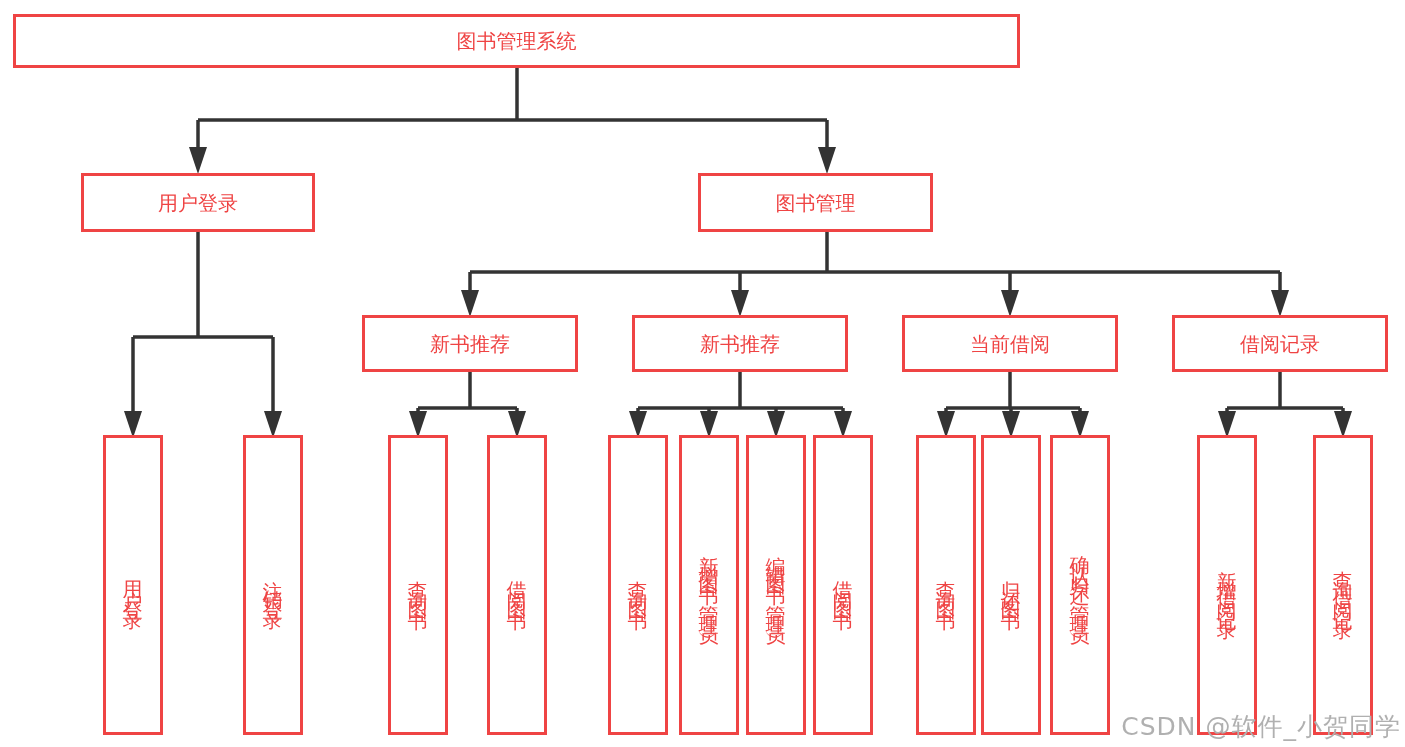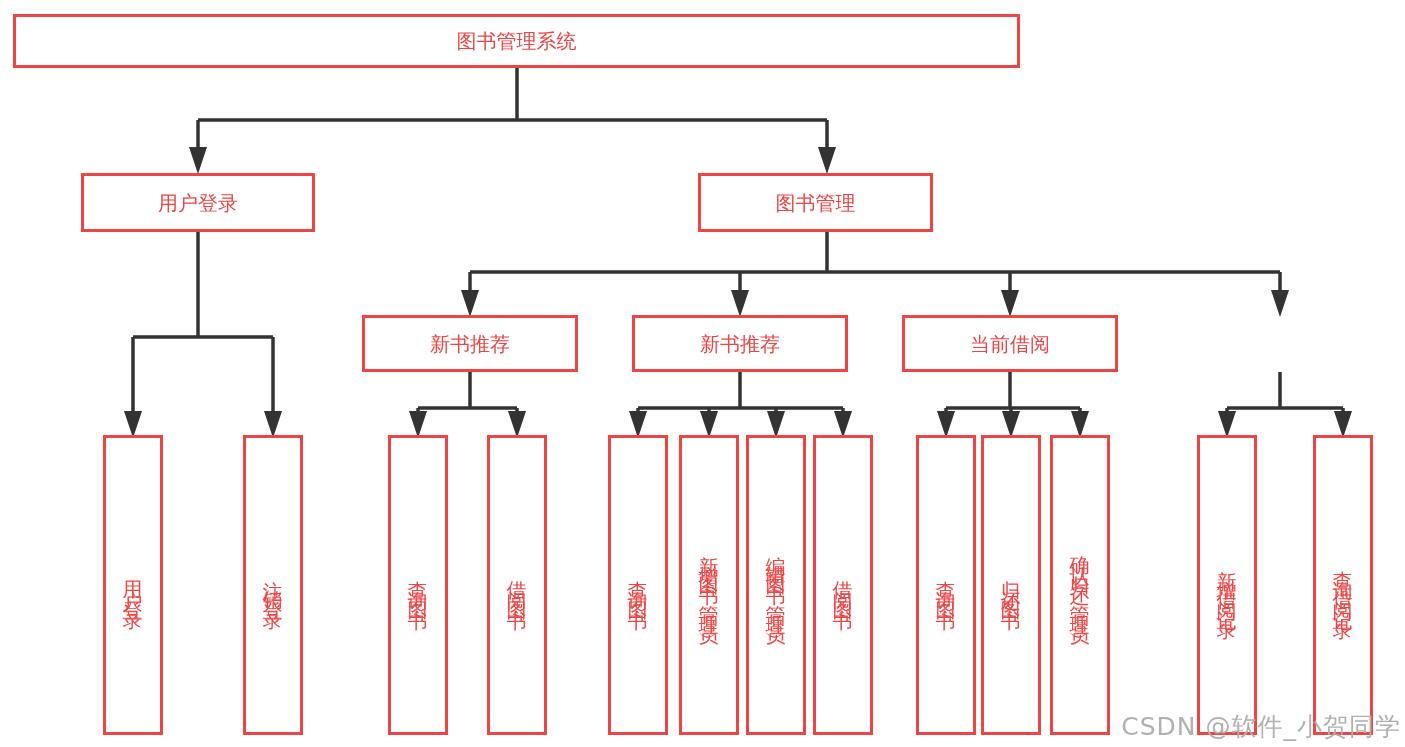--- a/index.html
+++ b/index.html
@@ -130,20 +130,23 @@
 
   <div class="box" style="left:362px; top:315px; width:216px; height:57px;">
     <span>新书推荐</span>
   </div>
   <div class="box" style="left:632px; top:315px; width:216px; height:57px;">
     <span>新书推荐</span>
   </div>
   <div class="box" style="left:902px; top:315px; width:216px; height:57px;">
     <span>当前借阅</span>
   </div>
+  <div class="box" style="left:1172px; top:315px; width:216px; height:57px;">
+    <span>借阅记录</span>
+  </div>
 
   <div class="box" style="left:103px; top:435px; width:60px; height:300px;">
     <span class="vtext">用户登录</span>
   </div>
   <div class="box" style="left:243px; top:435px; width:60px; height:300px;">
     <span class="vtext">注销登录</span>
   </div>
 
   <div class="box" style="left:388px; top:435px; width:60px; height:300px;">
     <span class="vtext">查询图书</span>

